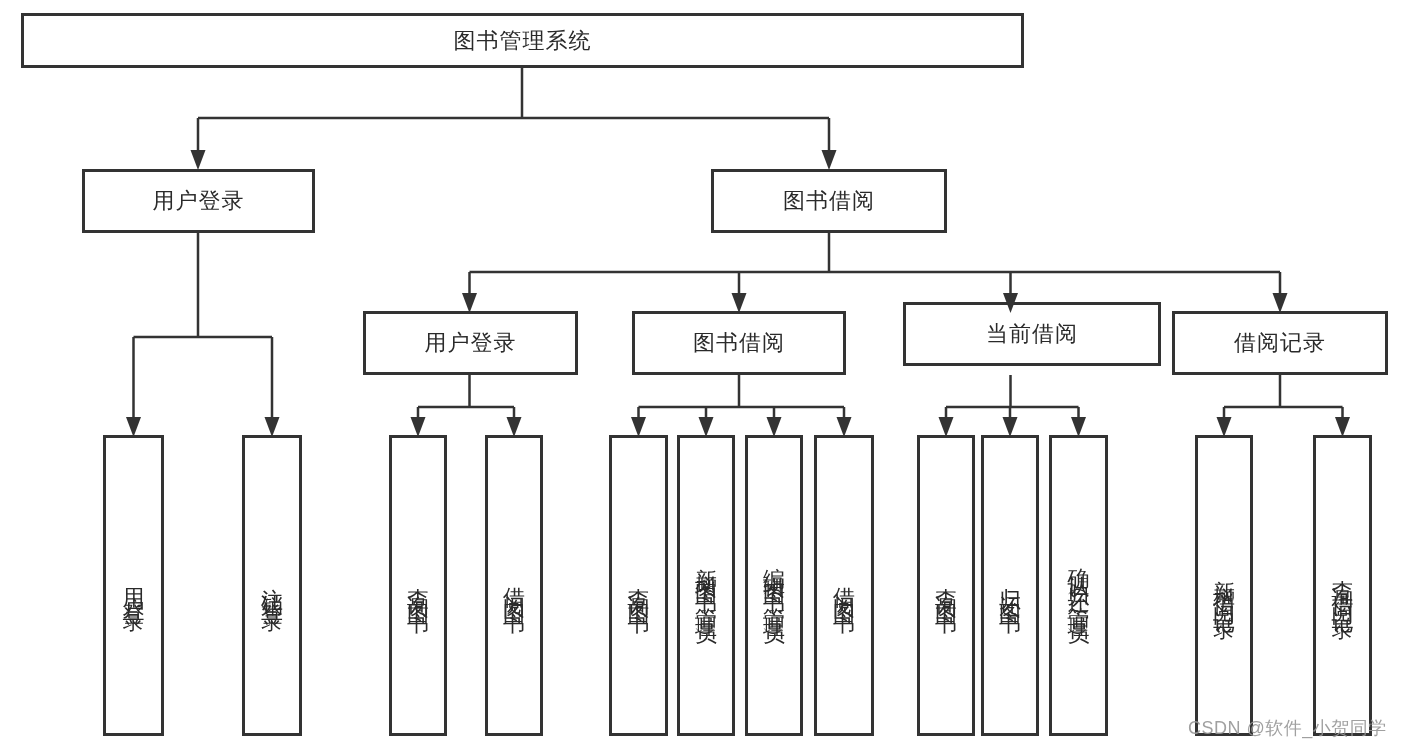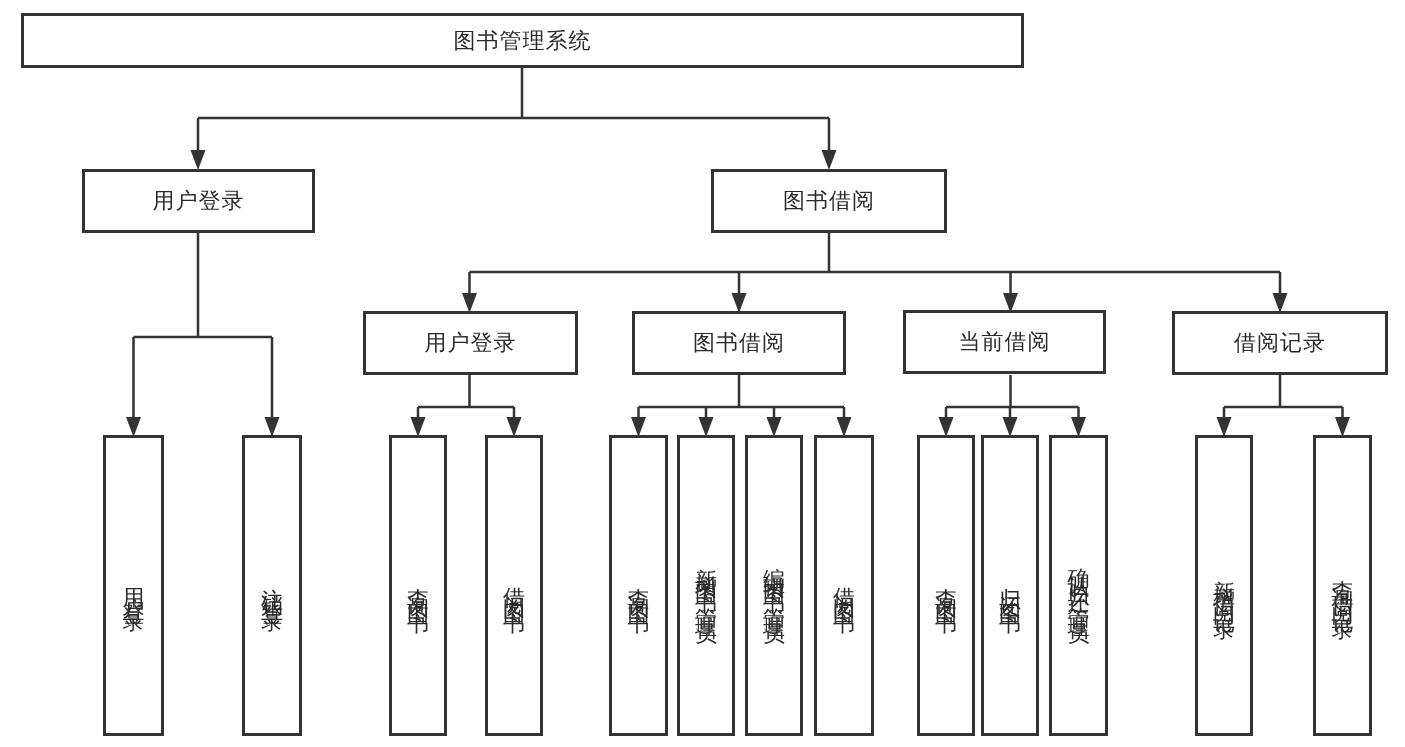--- a/index.html
+++ b/index.html
@@ -100,35 +100,36 @@
     </g>
   </svg>
 
   <div class="hnode" style="left:21px;top:13px;width:1003px;height:55px">图书管理系统</div>
 
   <div class="hnode" style="left:82px;top:169px;width:233px;height:64px">用户登录</div>
   <div class="hnode" style="left:711px;top:169px;width:236px;height:64px">图书借阅</div>
 
   <div class="hnode" style="left:363px;top:311px;width:215px;height:64px">用户登录</div>
   <div class="hnode" style="left:632px;top:311px;width:214px;height:64px">图书借阅</div>
-  <div class="hnode" style="left:903px;top:310px;width:203px;height:64px">当前借阅</div>
+  <div class="hnode" style="left:903px;top:302px;width:258px;height:64px">当前借阅</div>
   <div class="hnode" style="left:1172px;top:311px;width:216px;height:64px">借阅记录</div>
 
   <div class="vnode" style="left:103px;top:435px;width:61px;height:301px">用户登录</div>
   <div class="vnode" style="left:242px;top:435px;width:60px;height:301px">注销登录</div>
 
   <div class="vnode" style="left:389px;top:435px;width:58px;height:301px">查询图书</div>
   <div class="vnode" style="left:485px;top:435px;width:58px;height:301px">借阅图书</div>
 
   <div class="vnode" style="left:609px;top:435px;width:59px;height:301px">查询图书</div>
   <div class="vnode" style="left:677px;top:435px;width:58px;height:301px">新增图书（管理员）</div>
   <div class="vnode" style="left:745px;top:435px;width:58px;height:301px">编辑图书（管理员）</div>
   <div class="vnode" style="left:814px;top:435px;width:60px;height:301px">借阅图书</div>
 
   <div class="vnode" style="left:917px;top:435px;width:58px;height:301px">查询图书</div>
   <div class="vnode" style="left:981px;top:435px;width:58px;height:301px">归还图书</div>
   <div class="vnode" style="left:1049px;top:435px;width:59px;height:301px">确认归还（管理员）</div>
 
   <div class="vnode" style="left:1195px;top:435px;width:58px;height:301px">新增借阅记录</div>
   <div class="vnode" style="left:1313px;top:435px;width:59px;height:301px">查询借阅记录</div>
 
+  <div id="watermark">CSDN @软件_小贺同学</div>
 
 </div>
 
 </body></html>

